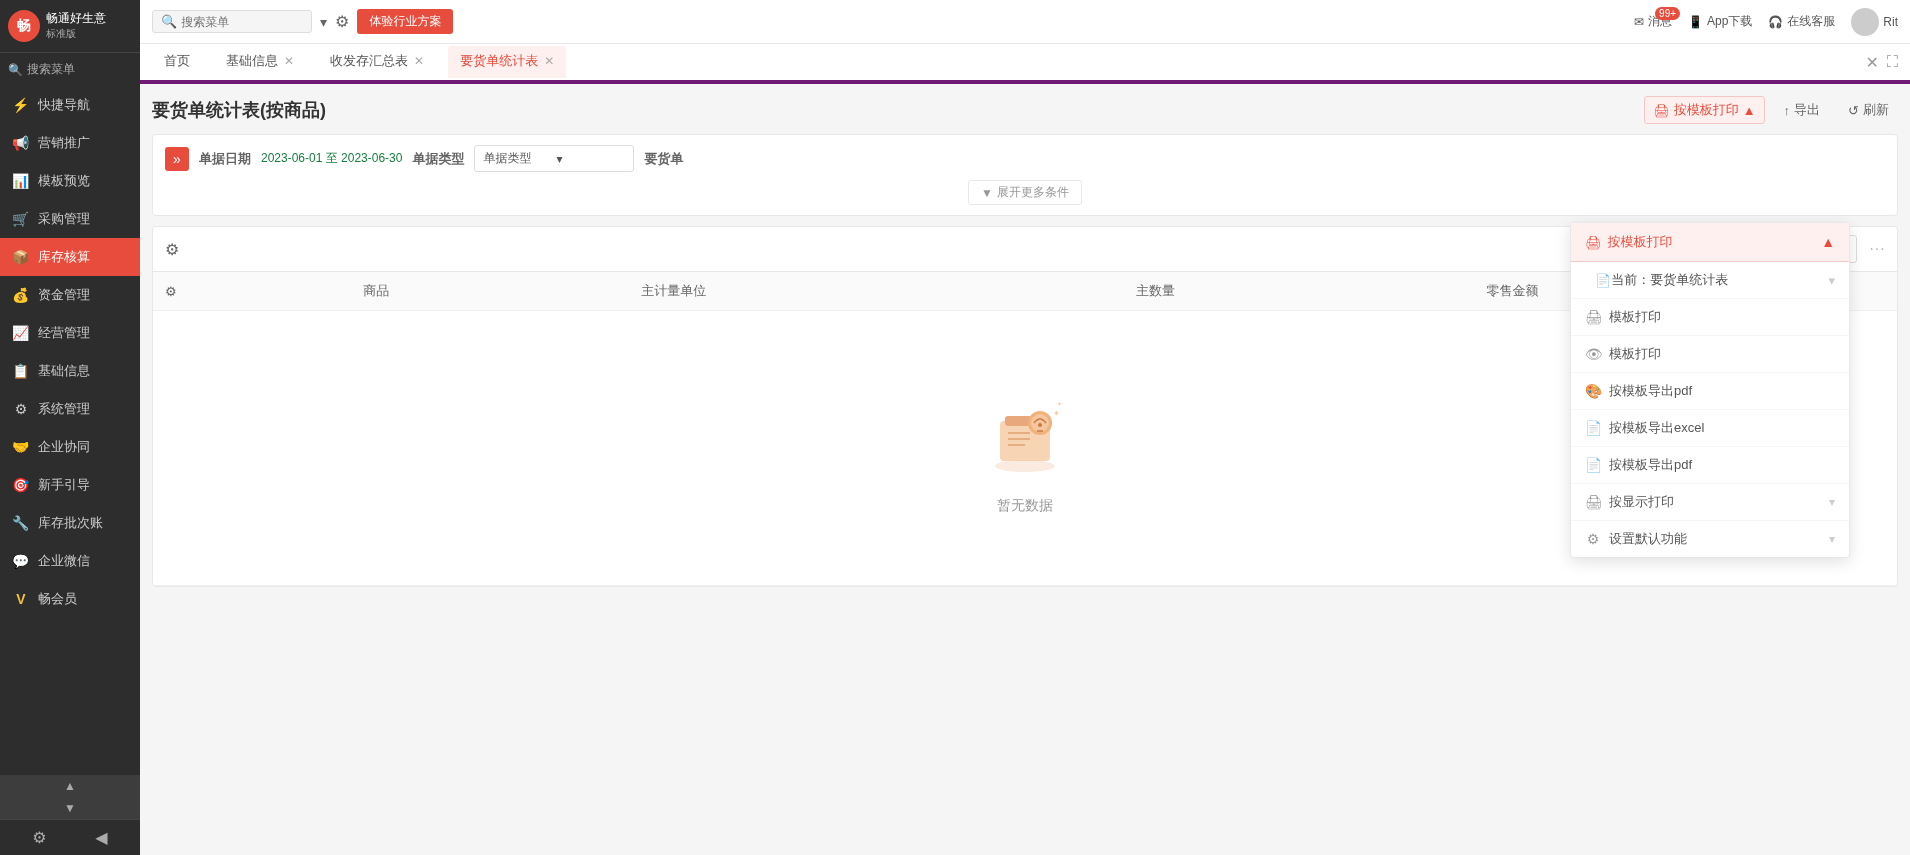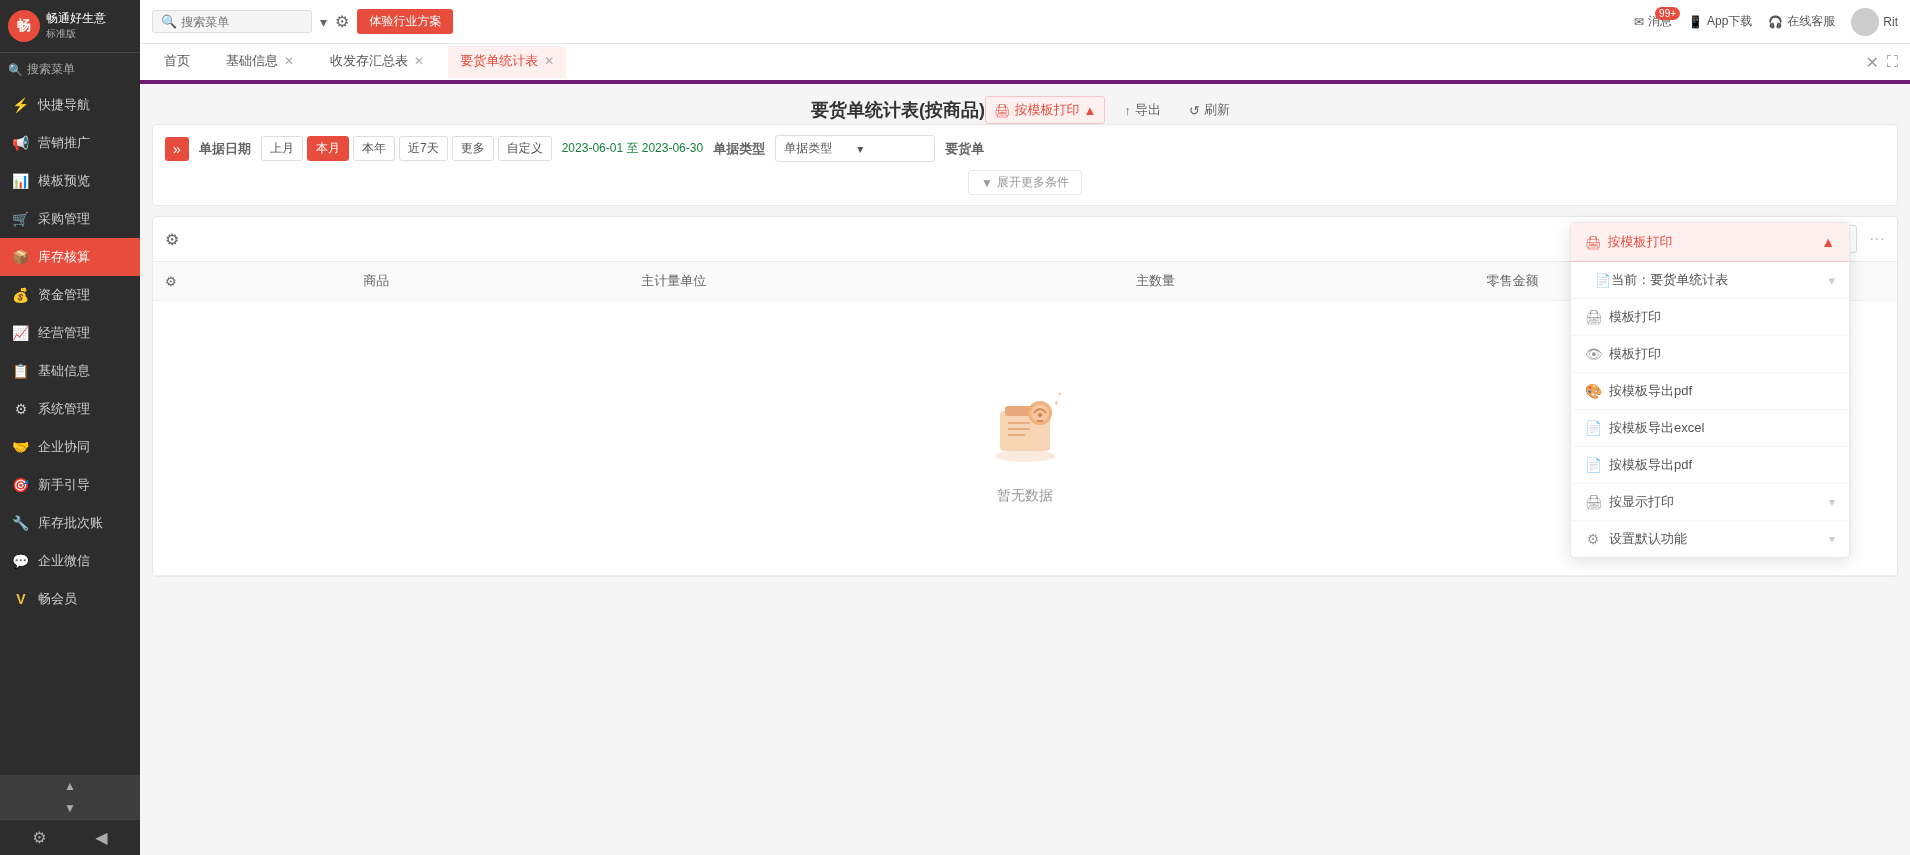--- a/index.html
+++ b/index.html
@@ -159,22 +159,22 @@
       overflow: auto;
       background: #f5f5f5;
       padding: 12px;
       position: relative;
     }
 
     
     .page-header {
       display: flex;
       align-items: center;
-      justify-content: center;
-      margin-bottom: 0;
+      justify-content: space-between;
+      margin-bottom: 10px;
     }
     .page-title { font-size: 18px; font-weight: bold; color: #333; }
     .page-actions { display: flex; align-items: center; gap: 10px; }
     .action-btn {
       display: flex;
       align-items: center;
       gap: 4px;
       color: #666;
       cursor: pointer;
       font-size: 13px;
@@ -498,28 +498,20 @@
           <span>↺</span>
           <span>刷新</span>
         </div>
       </div>
     </div>
 
     <div class="filter-area">
       <div class="filter-row">
         <div class="filter-expand-btn">»</div>
         <span class="filter-label">单据日期</span>
-        <div class="date-btns">
-          <button class="date-btn">上月</button>
-          <button class="date-btn active">本月</button>
-          <button class="date-btn">本年</button>
-          <button class="date-btn">近7天</button>
-          <button class="date-btn">更多</button>
-          <button class="date-btn">自定义</button>
-        </div>
         <span class="date-range">2023-06-01 至 2023-06-30</span>
         <span class="filter-label">单据类型</span>
         <div class="filter-select">
           <span>单据类型</span>
           <span>▾</span>
         </div>
         <span class="filter-label">要货单</span>
       </div>
       <div class="expand-more-row">
         <button class="expand-more-btn">

